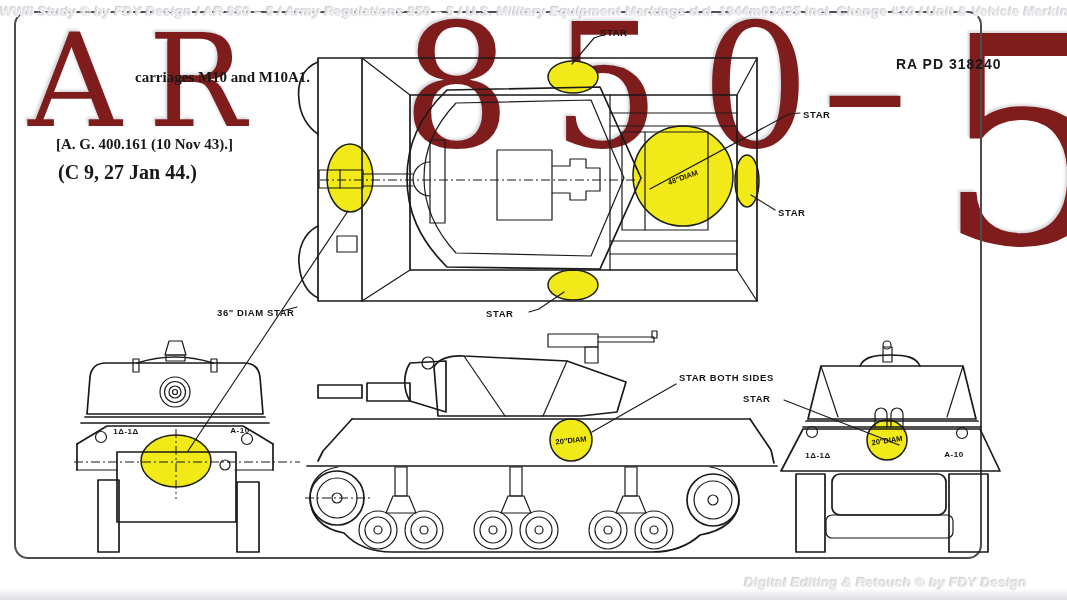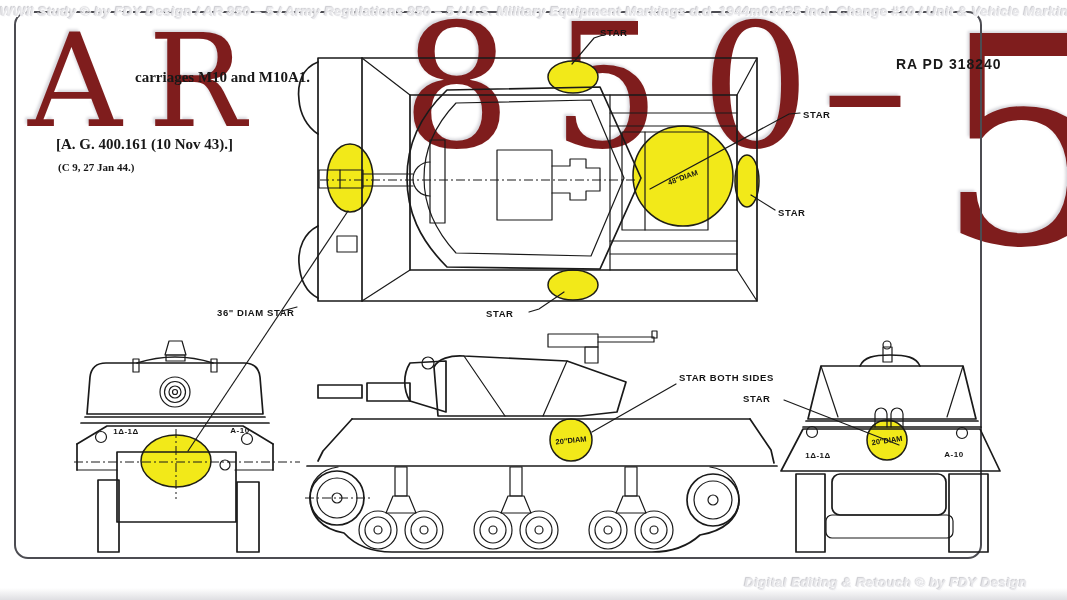--- a/index.html
+++ b/index.html
@@ -23,21 +23,21 @@
   .wm-5{left:936px;top:0px;font-size:288px;}
   
   .frame{position:absolute;left:14px;top:11px;width:964px;height:544px;
          border:2px solid #4c4c52;border-radius:14px;z-index:2;}
   
   .cap{position:absolute;color:#181818;font-family:"Liberation Serif",serif;
        font-weight:bold;z-index:4;white-space:nowrap;}
   .cap1{left:57px;top:53px;font-size:15px;}
   .cap2{left:135px;top:69px;font-size:15px;}
   .ref1{left:56px;top:136px;font-size:15px;}
-  .ref2{left:58px;top:161px;font-size:11px;}
+  .ref2{left:58px;top:161px;font-size:20px;}
   .photo{left:896px;top:56px;font-size:14px;font-family:"Liberation Sans",sans-serif;
          letter-spacing:1px;}
   
   svg.art{position:absolute;left:0;top:0;z-index:4;}
   svg.art *{vector-effect:none;}
   .ln{fill:none;stroke:#1a1a1a;stroke-width:1.7;stroke-linejoin:round;stroke-linecap:round;}
   .tn{fill:none;stroke:#1a1a1a;stroke-width:1.2;stroke-linejoin:round;stroke-linecap:round;}
   .cl{fill:none;stroke:#1a1a1a;stroke-width:1;stroke-dasharray:9 3 2 3;}
   .ld{fill:none;stroke:#1a1a1a;stroke-width:1.2;stroke-linecap:round;}
   .yellow{fill:var(--star-color,#f2e919);stroke:#1f1f16;stroke-width:1.5;}

